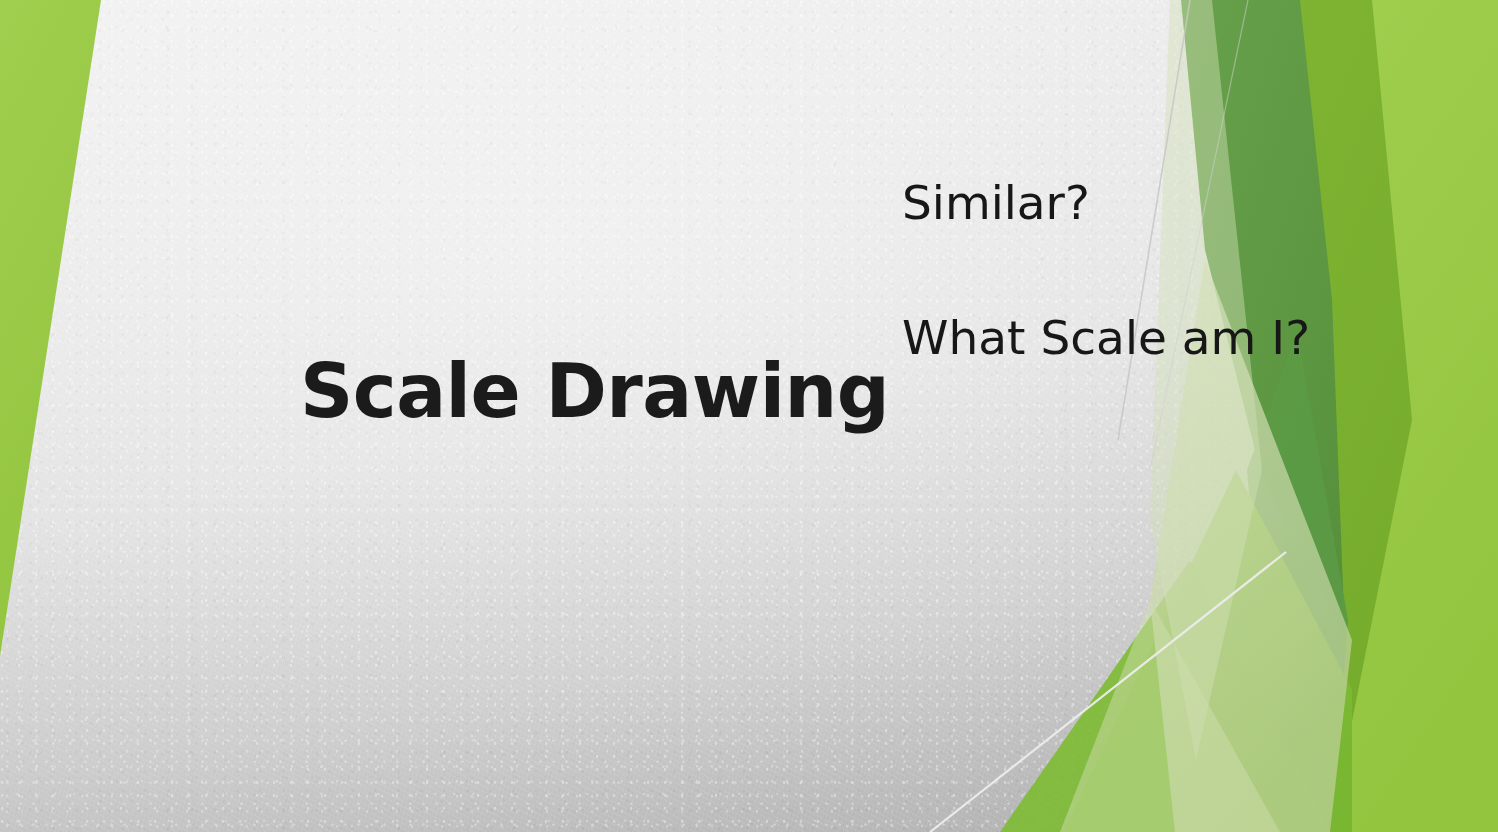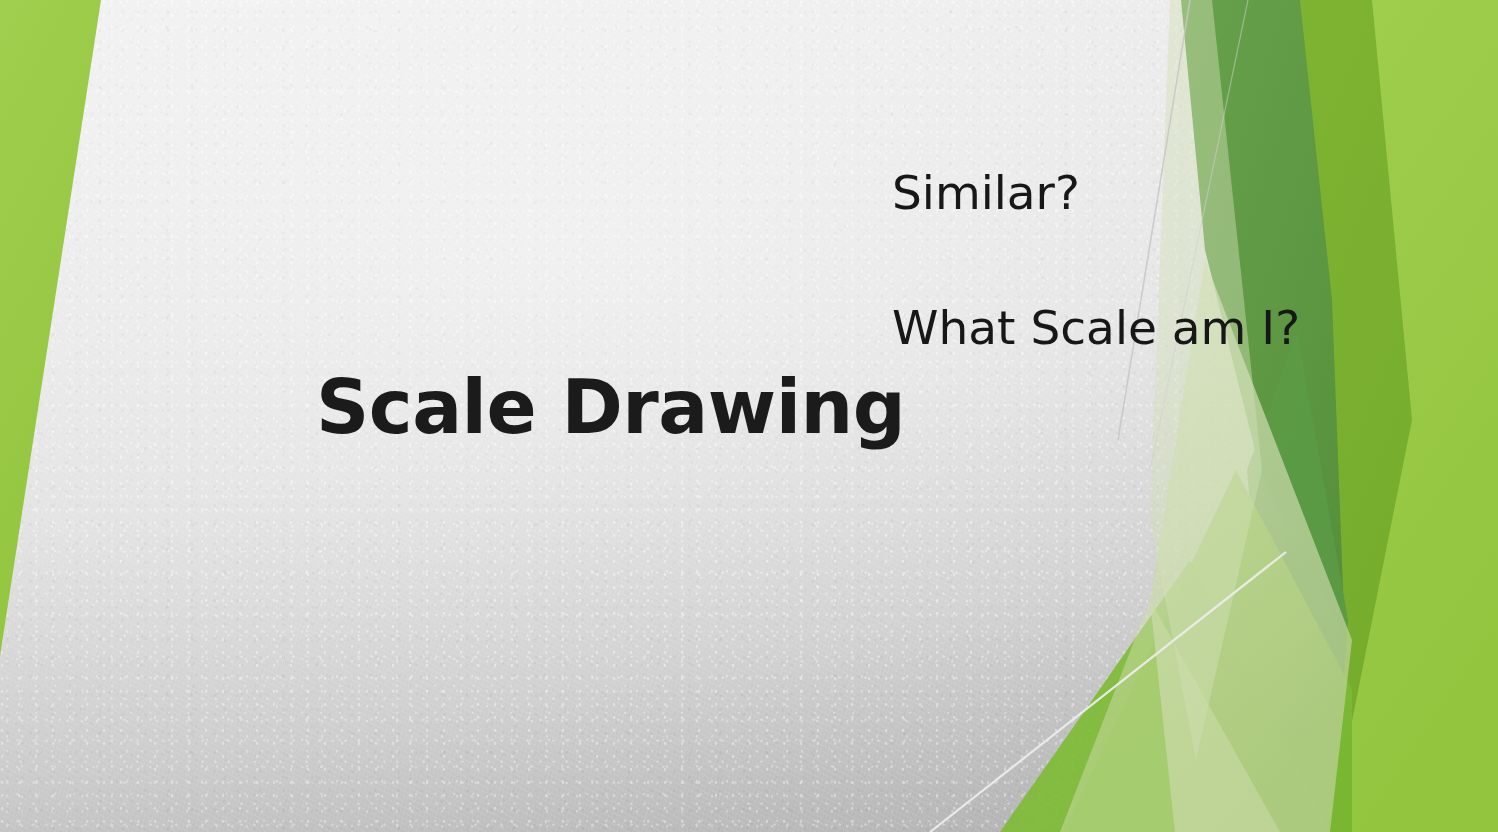--- a/index.html
+++ b/index.html
@@ -84,38 +84,38 @@
 
   
   .title-block {
     position: absolute;
     left: 300px;
     top: 352px;
     width: 560px;
     text-align: right;
   }
   .title {
-    margin: 16px;
+    margin: 0;
     font-family: "DejaVu Sans", sans-serif;
     font-weight: bold;
     font-size: 74px;
     line-height: 1.08;
     letter-spacing: -0.5px;
     color: #1b1b1b;
     white-space: nowrap;
   }
 
   .body-block {
     position: absolute;
     left: 886px;
     top: 160px;
     width: 470px;
   }
   .body-line {
-    margin: 6px;
+    margin: 16px;
     font-family: "DejaVu Sans", sans-serif;
     font-weight: normal;
     font-size: 47px;
     line-height: 1.16;
     color: #171717;
   }
   .body-line + .body-line {
     margin-top: 80px;
   }
 </style>

